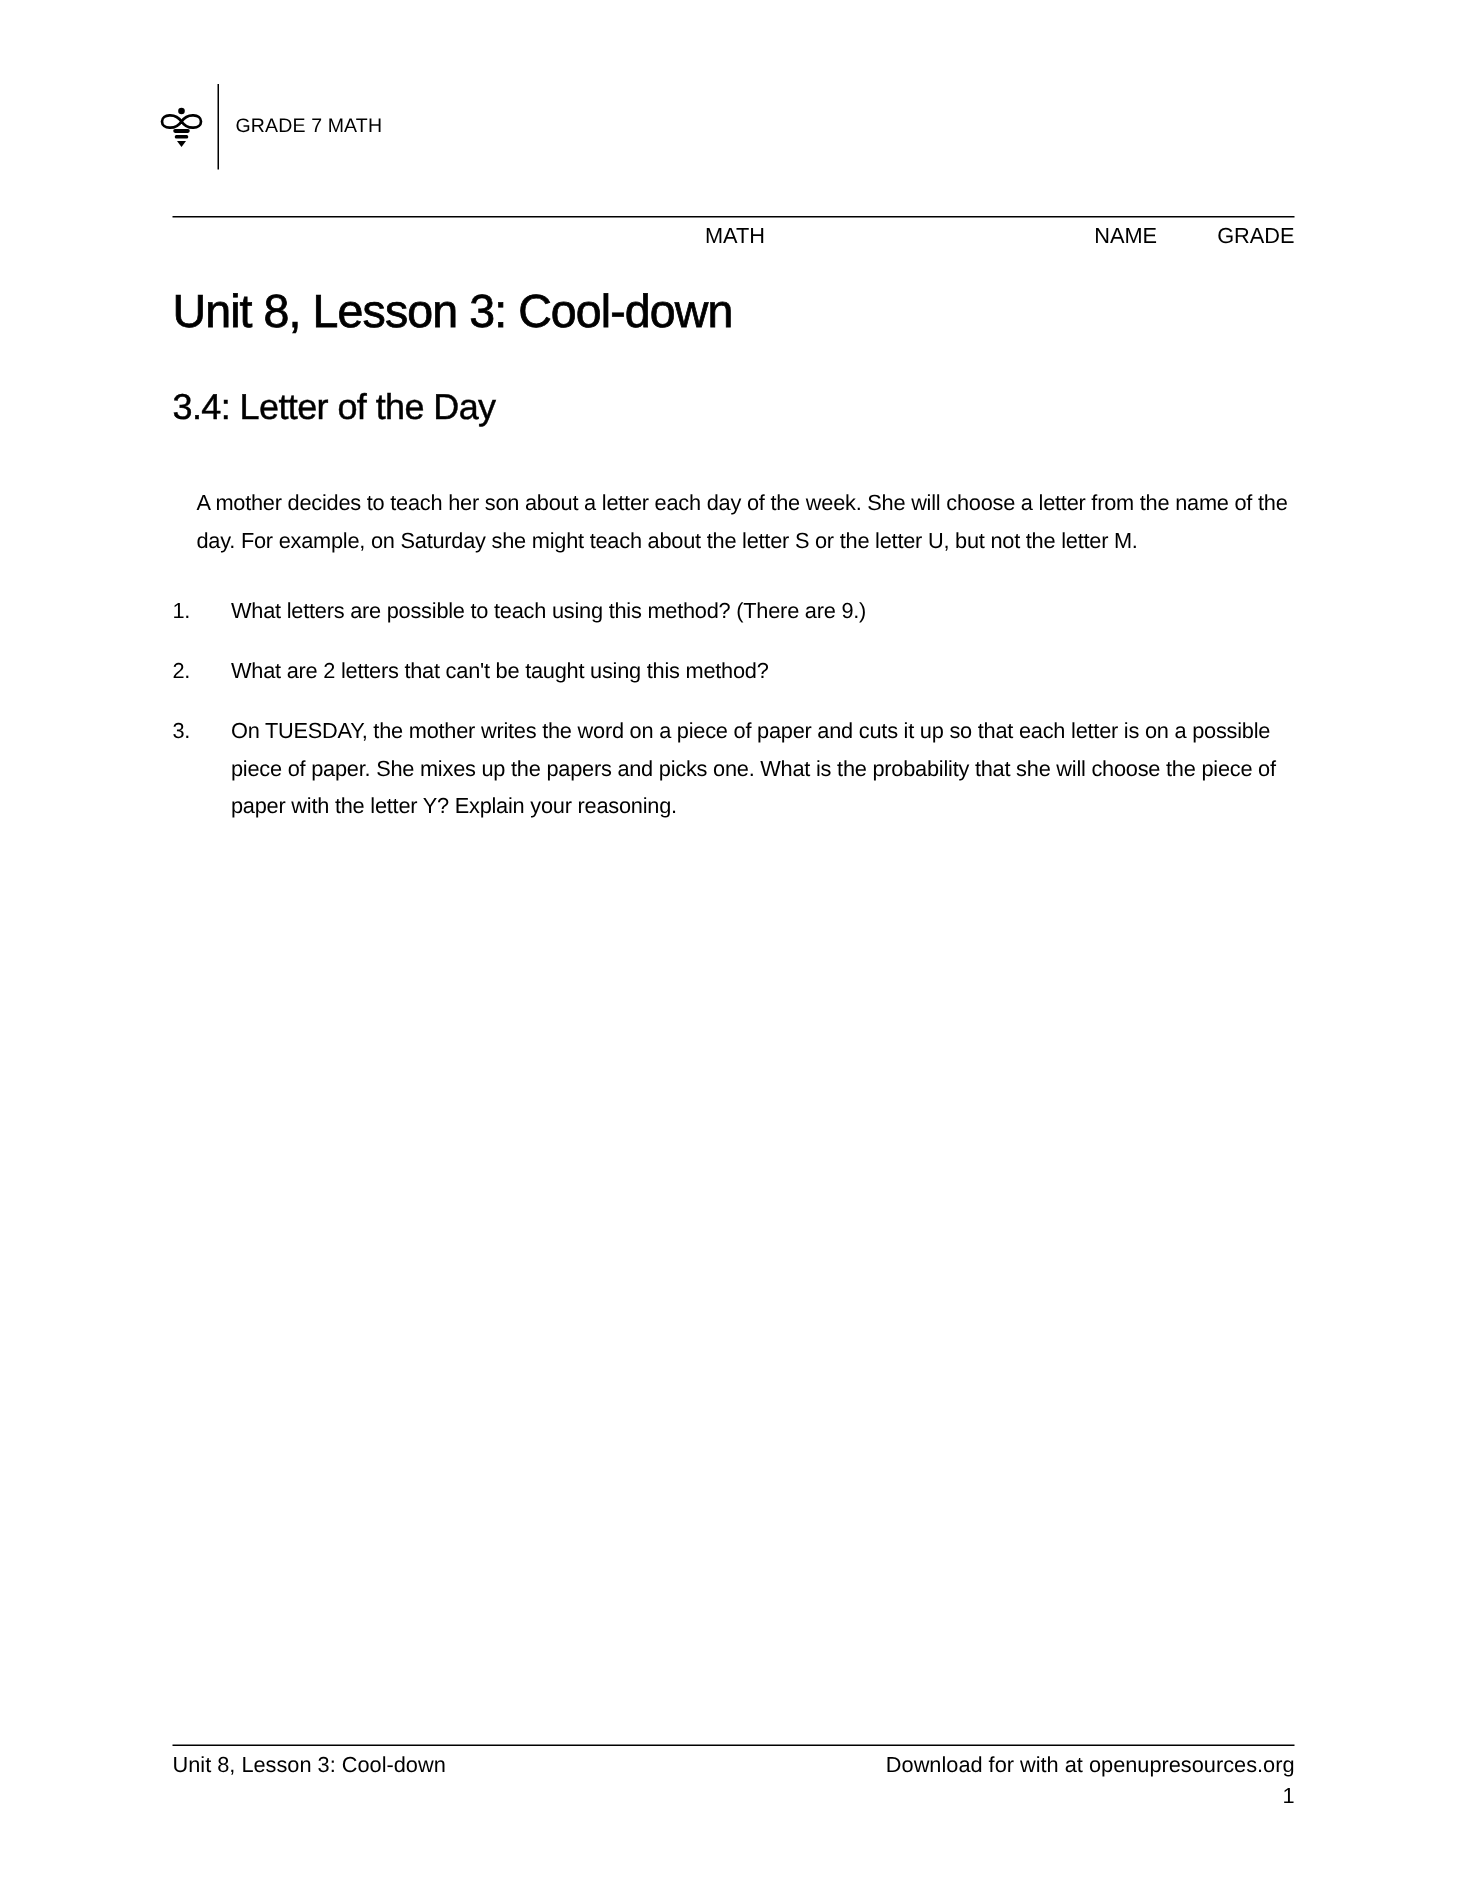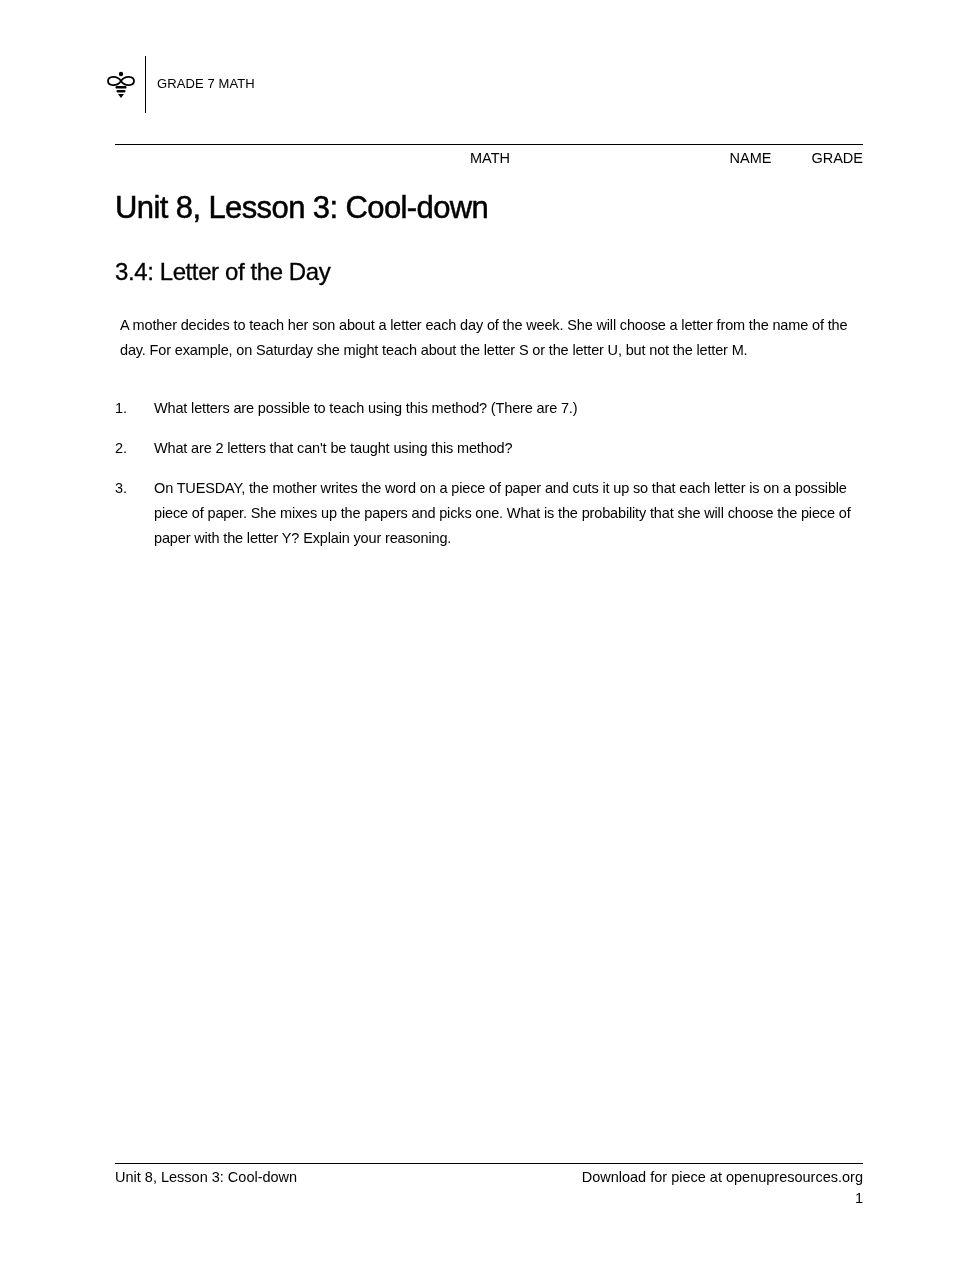--- a/index.html
+++ b/index.html
@@ -85,21 +85,21 @@
       -webkit-text-stroke: 0.3px #000;
     }
     .intro {
       position: absolute;
       left: 115px;
       top: 308px;
       width: 750px;
       font-size: 14.5px;
       line-height: 25px;
       letter-spacing: -0.15px;
-      margin: 5px;
+      margin: 16px;
     }
     .questions {
       position: absolute;
       left: 115px;
       top: 396px;
       width: 750px;
       margin: 0;
       padding: 0;
       list-style: none;
     }
@@ -167,32 +167,32 @@
 
 <h1 class="page-title">Unit 8, Lesson 3: Cool-down</h1>
 
 <h2 class="section-title">3.4: Letter of the Day</h2>
 
 <p class="intro">A mother decides to teach her son about a letter each day of the week. She will choose a letter from the name of the day. For example, on Saturday she might teach about the letter S or the letter U, but not the letter M.</p>
 
 <ol class="questions">
   <li class="question">
     <span class="num">1.</span>
-    <span class="text">What letters are possible to teach using this method? (There are 7.)</span>
+    <span class="text">What letters are possible to teach using this method? (There are 9.)</span>
   </li>
   <li class="question">
     <span class="num">2.</span>
     <span class="text">What are 2 letters that can't be taught using this method?</span>
   </li>
   <li class="question">
     <span class="num">3.</span>
     <span class="text">On TUESDAY, the mother writes the word on a piece of paper and cuts it up so that each letter is on a possible piece of paper. She mixes up the papers and picks one.  What is the probability that she will choose the piece of paper with the letter Y? Explain your reasoning.</span>
   </li>
 </ol>
 
 <div class="footer-rule"></div>
 <div class="footer">
   <div class="footer-row">
     <span>Unit 8, Lesson 3: Cool-down</span>
-    <span>Download for piece at openupresources.org</span>
+    <span>Download for with at openupresources.org</span>
   </div>
   <div class="page-number">1</div>
 </div>
 
 </body></html>

